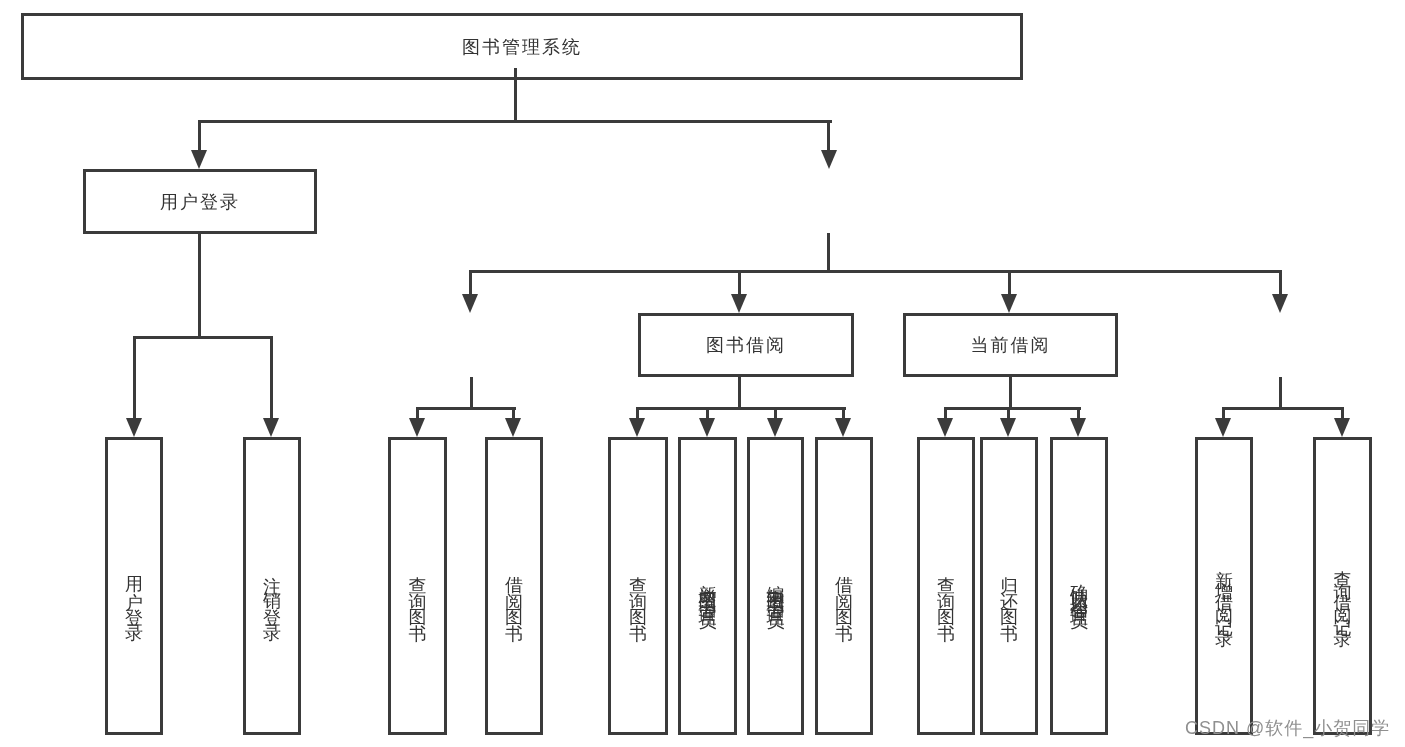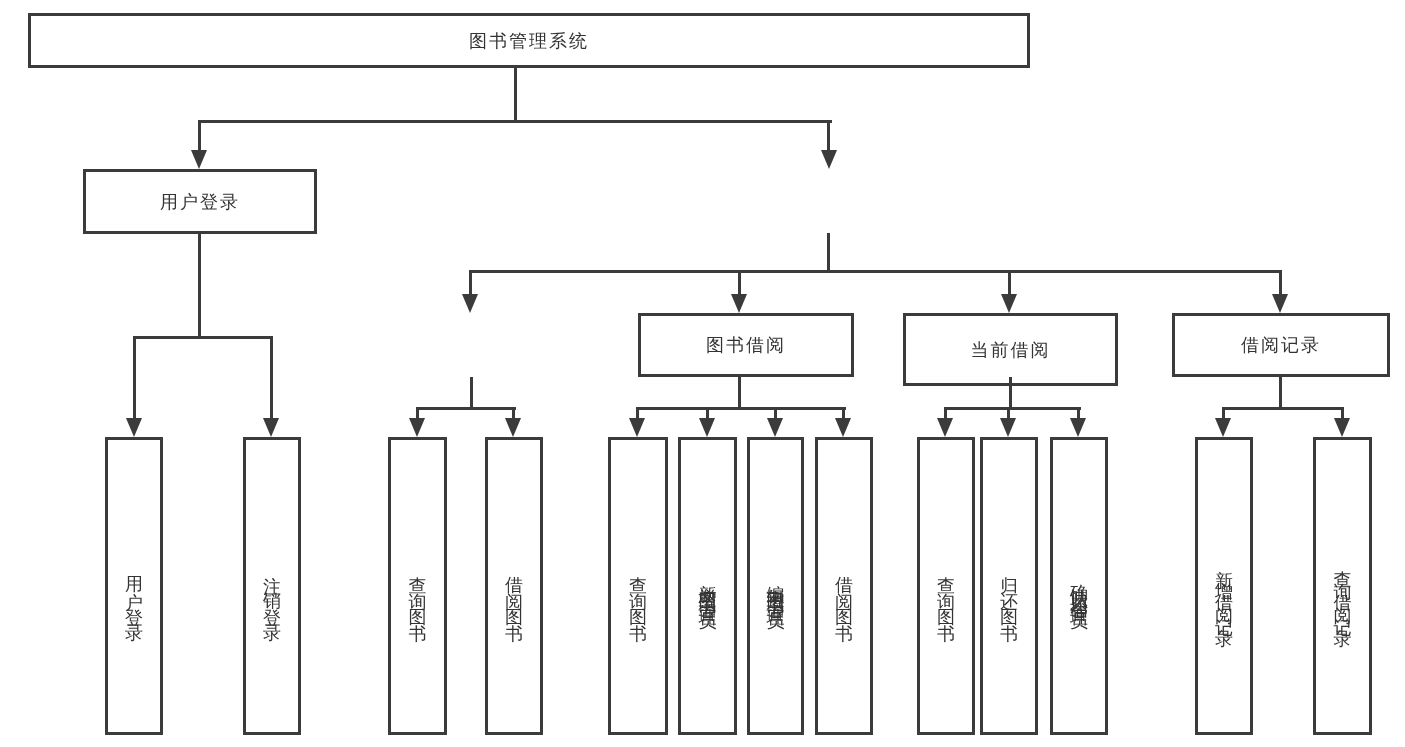--- a/index.html
+++ b/index.html
@@ -51,21 +51,21 @@
     letter-spacing:1px;
     z-index:5;
     white-space:nowrap;
   }
 </style>
 </head>
 <body>
 
 <div class="canvas">
 
-  <div class="box" style="left:28px;top:13px;width:1002px;height:55px;">图书管理系统</div>
+  <div class="box" style="left:21px;top:13px;width:1002px;height:67px;">图书管理系统</div>
 
   <div class="line" style="left:514px;top:68px;width:3px;height:52px;"></div>
   <div class="line" style="left:198px;top:120px;width:634px;height:3px;"></div>
   <div class="line" style="left:198px;top:120px;width:3px;height:32px;"></div>
   <div class="arrow" style="left:191px;top:150px;"></div>
   <div class="line" style="left:827px;top:120px;width:3px;height:32px;"></div>
   <div class="arrow" style="left:821px;top:150px;"></div>
 
   <div class="box" style="left:83px;top:169px;width:234px;height:65px;">用户登录</div>
 
@@ -81,22 +81,21 @@
   <div class="line" style="left:469px;top:270px;width:3px;height:26px;"></div>
   <div class="arrow" style="left:462px;top:294px;"></div>
   <div class="line" style="left:738px;top:270px;width:3px;height:26px;"></div>
   <div class="arrow" style="left:731px;top:294px;"></div>
   <div class="line" style="left:1008px;top:270px;width:3px;height:26px;"></div>
   <div class="arrow" style="left:1001px;top:294px;"></div>
   <div class="line" style="left:1279px;top:270px;width:3px;height:26px;"></div>
   <div class="arrow" style="left:1272px;top:294px;"></div>
 
   <div class="box" style="left:638px;top:313px;width:216px;height:64px;">图书借阅</div>
-  <div class="box" style="left:903px;top:313px;width:215px;height:73px;">当前借阅</div>
-  <div class="box" style="left:1172px;top:313px;width:218px;height:64px;">借阅记录</div>
+  <div class="box" style="left:903px;top:313px;width:215px;height:64px;">当前借阅</div>
 
   <div class="line" style="left:470px;top:377px;width:3px;height:30px;"></div>
   <div class="line" style="left:416px;top:407px;width:100px;height:3px;"></div>
   <div class="line" style="left:416px;top:407px;width:3px;height:11px;"></div>
   <div class="arrow" style="left:409px;top:418px;"></div>
   <div class="line" style="left:512px;top:407px;width:3px;height:11px;"></div>
   <div class="arrow" style="left:505px;top:418px;"></div>
 
   <div class="line" style="left:738px;top:377px;width:3px;height:30px;"></div>
   <div class="line" style="left:636px;top:407px;width:210px;height:3px;"></div>
@@ -136,14 +135,15 @@
   <div class="box vbox long" style="left:747px;top:437px;width:57px;height:298px;">编辑图书（管理员）</div>
   <div class="box vbox" style="left:815px;top:437px;width:58px;height:298px;">借阅图书</div>
 
   <div class="box vbox" style="left:917px;top:437px;width:58px;height:298px;">查询图书</div>
   <div class="box vbox" style="left:980px;top:437px;width:58px;height:298px;">归还图书</div>
   <div class="box vbox long" style="left:1050px;top:437px;width:58px;height:298px;">确认归还（管理员）</div>
 
   <div class="box vbox med" style="left:1195px;top:437px;width:58px;height:298px;">新增借阅记录</div>
   <div class="box vbox med" style="left:1313px;top:437px;width:59px;height:298px;">查询借阅记录</div>
 
+  <div class="watermark">CSDN @软件_小贺同学</div>
 
 </div>
 
 </body></html>

